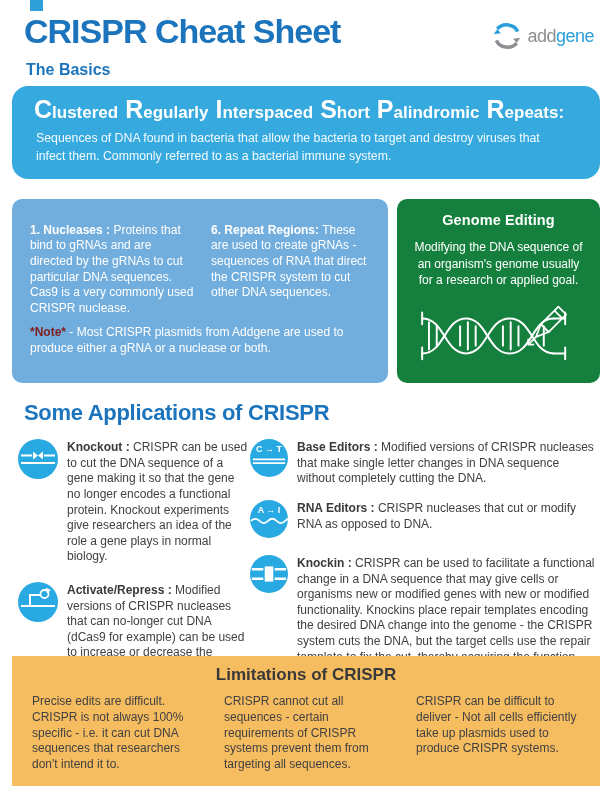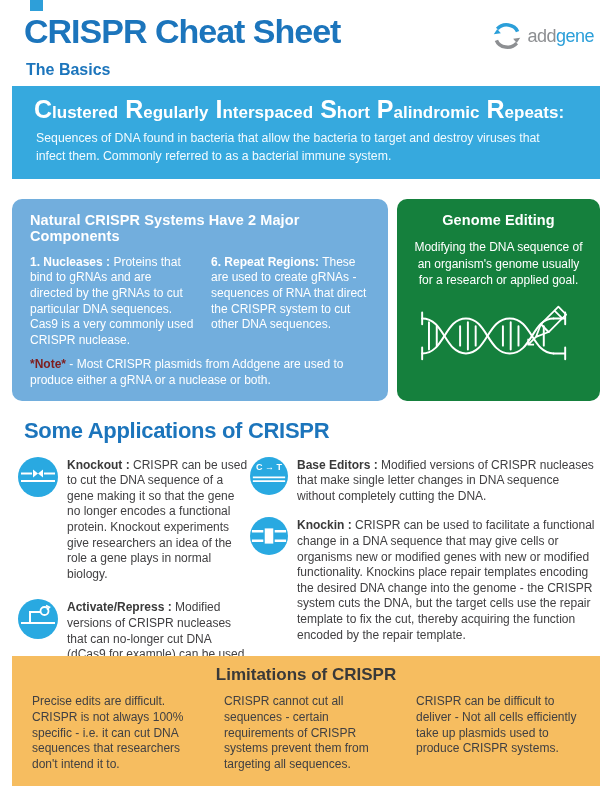--- a/index.html
+++ b/index.html
@@ -15,21 +15,21 @@
   
   .header{display:flex;justify-content:space-between;align-items:flex-start;padding:14px 18px 0 24px;}
   .title{font-size:34px;font-weight:bold;color:#1c75bc;letter-spacing:-1px;line-height:1.05;}
   .logo{display:flex;align-items:center;gap:4px;margin-top:7px;}
   .logo svg{display:block;}
   .logo-text{font-size:18px;letter-spacing:-0.5px;}
   .logo-add{color:#8d8f92;}
   .logo-gene{color:#2b9fd9;}
   .basics-heading{margin:10px 0 0 26px;font-size:16px;font-weight:bold;color:#1c75bc;}
   
-  .def-box{margin:7px 12px 0 12px;background:#36a9de;border-radius:0;padding:11px 22px 13px 22px;color:#fff;}
+  .def-box{margin:7px 12px 0 12px;background:#36a9de;border-radius:16px;padding:11px 22px 13px 22px;color:#fff;}
   .acronym{line-height:1;white-space:nowrap;}
   .acr-word{font-weight:bold;margin-right:7px;}
   .acr-initial{font-size:25px;}
   .acr-rest{font-size:17px;}
   .def-text{margin:7px 0 0 2px;font-size:12.3px;line-height:1.5;max-width:520px;color:#f2fbff;}
   
   .boxes-row{display:flex;gap:9px;margin:20px 12px 0 12px;align-items:stretch;}
   .comp-box{width:376px;box-sizing:border-box;background:#72aedd;border-radius:10px;padding:13px 18px 12px 18px;color:#fff;}
   .comp-heading{font-size:14.5px;font-weight:bold;letter-spacing:0.1px;}
   .comp-cols{display:flex;gap:14px;margin-top:11px;font-size:12px;line-height:1.3;}
@@ -81,21 +81,20 @@
 
   <div class="def-box">
     <div class="acronym">
       <span class="acr-word"><span class="acr-initial">C</span><span class="acr-rest">lustered</span></span><span class="acr-word"><span class="acr-initial">R</span><span class="acr-rest">egularly</span></span><span class="acr-word"><span class="acr-initial">I</span><span class="acr-rest">nterspaced</span></span><span class="acr-word"><span class="acr-initial">S</span><span class="acr-rest">hort</span></span><span class="acr-word"><span class="acr-initial">P</span><span class="acr-rest">alindromic</span></span><span class="acr-word"><span class="acr-initial">R</span><span class="acr-rest">epeats:</span></span>
     </div>
     <p class="def-text">Sequences of DNA found in bacteria that allow the bacteria to target and destroy viruses that infect them. Commonly referred to as a bacterial immune system.</p>
   </div>
 
   <div class="boxes-row">
     <div class="comp-box">
-      <div class="comp-heading">Natural CRISPR Systems Have 2 Major Components</div>
       <div class="comp-cols">
         <div class="comp-col1">
           <span class="app-label" style="color:#fff">1. Nucleases :</span>
           <span>Proteins that bind to gRNAs and are directed by the gRNAs to cut particular DNA sequences. Cas9 is a very commonly used CRISPR nuclease.</span>
         </div>
         <div class="comp-col2">
           <span class="app-label" style="color:#fff">6. Repeat Regions:</span>
           <span>These are used to create gRNAs - sequences of RNA that direct the CRISPR system to cut other DNA sequences.</span>
         </div>
       </div>
@@ -173,20 +172,33 @@
             <text x="20" y="14" text-anchor="middle" font-family="Liberation Sans, sans-serif" font-size="9.5" font-weight="bold" fill="#ffffff">C → T</text>
             <path d="M3 21.5 H37 M3 25.5 H37" stroke="#fff" stroke-width="1.8"></path>
           </svg>
         </span>
         <div class="app-text">
           <span class="app-label">Base Editors :</span>
           <span>Modified versions of CRISPR nucleases that make single letter changes in DNA sequence without completely cutting the DNA.</span>
         </div>
       </div>
 
+      <div class="app-item">
+        <span class="app-icon">
+          <svg width="38" height="38" viewBox="0 0 40 40">
+            <circle cx="20" cy="20" r="20" fill="#29a9e1"></circle>
+            <text x="20" y="13.5" text-anchor="middle" font-family="Liberation Sans, sans-serif" font-size="9.5" font-weight="bold" fill="#ffffff">A → I</text>
+            <path d="M1 22 Q5.5 17.5 10 22 T19 22 T28 22 T37 22 T40 22" stroke="#fff" stroke-width="1.8" fill="none"></path>
+          </svg>
+        </span>
+        <div class="app-text">
+          <span class="app-label">RNA Editors :</span>
+          <span>CRISPR nucleases that cut or modify RNA as opposed to DNA.</span>
+        </div>
+      </div>
 
       <div class="app-item">
         <span class="app-icon">
           <svg width="38" height="38" viewBox="0 0 40 40">
             <circle cx="20" cy="20" r="20" fill="#29a9e1"></circle>
             <path d="M2 15 H38 M2 25 H38" stroke="#fff" stroke-width="2.4"></path>
             <rect x="14" y="10.5" width="12" height="19" fill="#29a9e1"></rect>
             <rect x="15.5" y="12" width="9" height="16" fill="#ffffff"></rect>
           </svg>
         </span>

